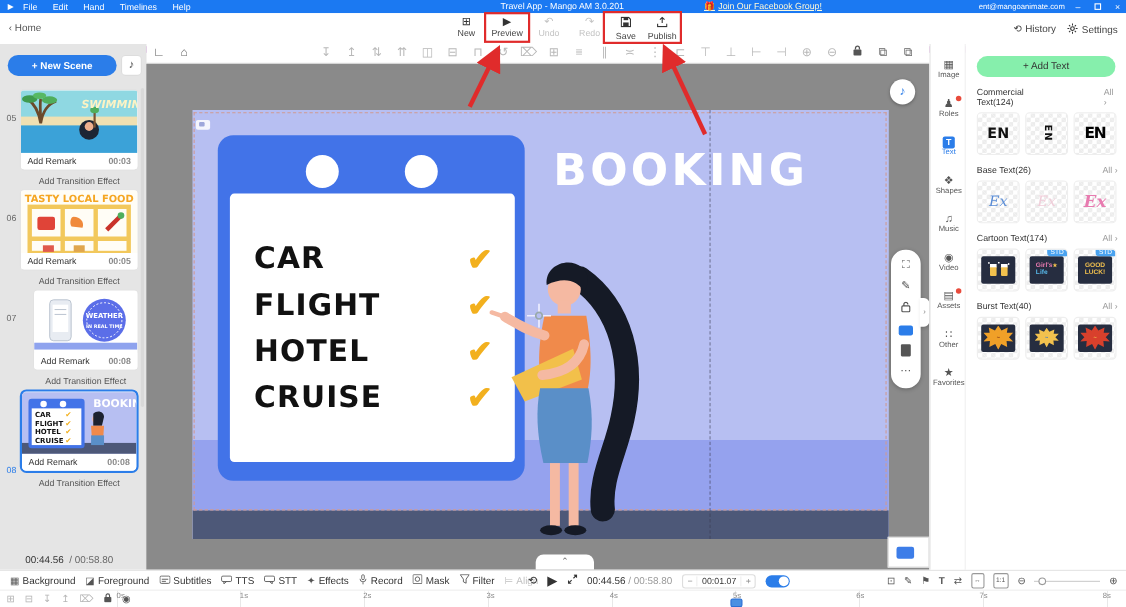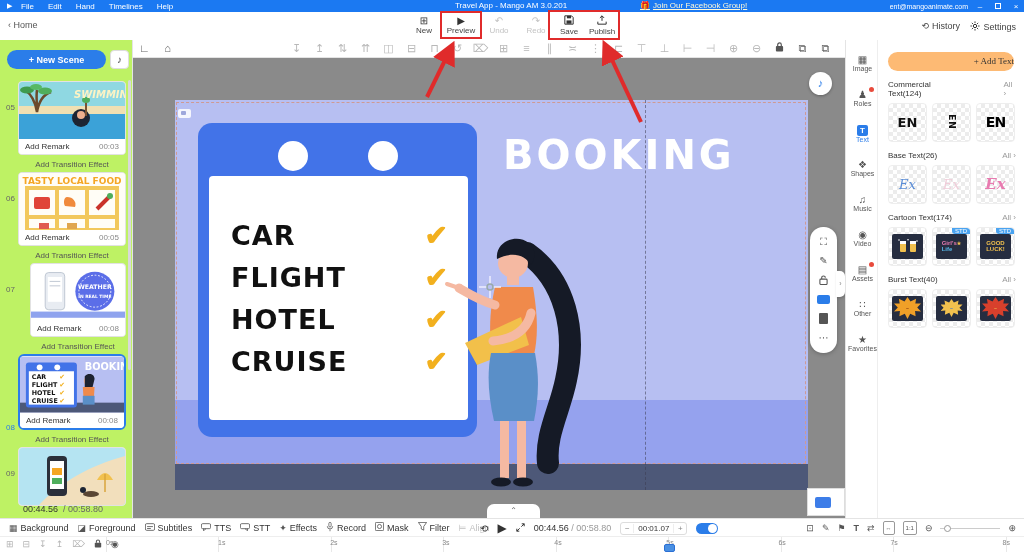--- a/index.html
+++ b/index.html
@@ -30,32 +30,32 @@
   .redbox{position:absolute;border:2px solid #e02b2b;background:transparent;pointer-events:none;}
 
   
   .ctoolbar{position:absolute;left:133px;top:40px;width:712px;height:18px;background:#fff;border-bottom:1px solid #e3e3e3;
     display:flex;align-items:center;font-size:11px;color:#b8b8b8;}
   .ctoolbar .ti{width:23px;text-align:center;cursor:pointer;line-height:17px;}
   .ctoolbar .dark{color:#666;}
   .ctoolbar .spacer{flex:1;}
 
   
-  .sidebar{position:absolute;left:0;top:40px;width:133px;height:478px;background:#bef264;border-right:1px solid #e4e4e4;overflow:hidden;}
+  .sidebar{position:absolute;left:0;top:40px;width:133px;height:478px;background:#e5e5e5;border-right:1px solid #e4e4e4;overflow:hidden;}
   .newscene{position:absolute;left:7px;top:10px;width:99px;height:19px;background:#2b7de9;color:#fff;border:none;
     border-radius:10px;font-size:9px;font-weight:bold;cursor:pointer;font-family:"Liberation Sans",sans-serif;}
   .scenemusic{position:absolute;left:110px;top:10px;width:19px;height:19px;background:#fff;border:1px solid #ddd;border-radius:4px;
     font-size:10px;color:#444;cursor:pointer;line-height:17px;text-align:center;}
   .scene{position:absolute;left:18px;width:108px;}
   .scene .num{position:absolute;left:-12px;top:22px;font-size:8px;color:#666;}
   .scard{border:1px solid #e2e2e2;border-radius:4px;overflow:hidden;background:#fff;cursor:pointer;}
   .scard.sel{border:2px solid #2b7de9;border-radius:6px;}
   .thumb{width:100%;height:57px;display:block;}
   .remarkrow{display:flex;justify-content:space-between;align-items:center;padding:3px 6px;font-size:8px;color:#333;background:#fff;}
-  .remarkrow .dur{color:#888;}
+  .remarkrow .dur{color:#888;font-weight:bold;}
   .transition{text-align:center;font-size:8px;color:#555;padding:5px 0 0 0;cursor:pointer;}
   .sb-time{position:absolute;left:0;top:464px;width:126px;text-align:center;font-size:9px;color:#333;}
   .sb-scroll{position:absolute;right:1px;top:40px;width:3px;height:290px;background:#d9d9d9;border-radius:2px;}
 
   
   .workspace{position:absolute;left:133px;top:58px;width:712px;height:460px;background:#8a8a8a;overflow:hidden;}
   .canvas{position:absolute;left:42px;top:42px;width:633px;height:390px;background:#b7bff2;overflow:hidden;}
   .cv-strip{position:absolute;left:0;top:300px;width:633px;height:64px;background:#95a2ee;}
   .cv-floor{position:absolute;left:0;top:364px;width:633px;height:26px;background:#4d5878;}
   .cv-select{position:absolute;left:1px;top:2px;width:630px;height:362px;border:1px dashed #cf9a93;pointer-events:none;}
@@ -89,22 +89,22 @@
 
   
   .tabstrip{position:absolute;left:845px;top:40px;width:33px;height:478px;background:#fff;border-left:1px solid #e4e4e4;border-right:1px solid #eee;}
   .rtab{position:absolute;left:0;width:33px;text-align:center;cursor:pointer;color:#555;}
   .rtab .tic{font-size:10px;line-height:11px;display:block;color:#555;}
   .rtab .tlabel{font-size:7px;display:block;}
   .rtab.active,.rtab.active .tic{color:#2b7de9;}
   .ticT{display:inline-block;width:11px;height:11px;background:#2b7de9;color:#fff;border-radius:2px;font-size:8px;font-weight:bold;line-height:11px;}
   .badge{position:absolute;right:5px;top:-2px;width:5px;height:5px;background:#e84b3c;border-radius:50%;}
   .rpanel{position:absolute;left:878px;top:40px;width:146px;height:478px;background:#fff;overflow:hidden;padding:10px 8px 0 10px;}
-  .addtext{width:126px;height:19px;background:#fdba74;border:none;border-radius:10px;font-size:9px;color:#333;cursor:pointer;
-    font-family:Liberation Serif, serif;text-align:right;}
+  .addtext{width:126px;height:19px;background:#86efac;border:none;border-radius:10px;font-size:9px;color:#333;cursor:pointer;
+    font-family:Liberation Sans, sans-serif;}
   .sechead{display:flex;justify-content:space-between;align-items:baseline;margin:9px 0 5px 0;}
   .sechead .st{font-size:8px;color:#333;}
   .sechead .all{font-size:8px;color:#9a9a9a;cursor:pointer;margin-left:44px;}
   .trow{display:flex;gap:5px;}
   .titem{width:39px;height:39px;border-radius:4px;position:relative;cursor:pointer;overflow:hidden;
     display:flex;align-items:center;justify-content:center;}
   .checker{background-color:#fff;
     background-image:linear-gradient(45deg,#ececec 25%,transparent 25%,transparent 75%,#ececec 75%),
                      linear-gradient(45deg,#ececec 25%,transparent 25%,transparent 75%,#ececec 75%);
     background-size:8px 8px;background-position:0 0,4px 4px;border:1px solid #eee;}
@@ -369,37 +369,20 @@
             <rect x="64" y="40" width="12" height="9" fill="#5a8fc8"></rect>
         </svg>
         <div class="remarkrow">
           <span>Add Remark</span>
           <span class="dur">00:08</span>
         </div>
       </div>
       <div class="transition">Add Transition Effect</div>
     </div>
 
-    <div class="scene" style="top:407px;">
-      <span class="num">09</span>
-      <div class="scard">
-        <svg class="thumb" viewBox="0 0 106 57">
-          <rect width="106" height="57" fill="#b5e4f2"></rect>
-          <path d="M106 8 L106 57 L20 57 C40 35 70 18 106 8 Z" fill="#f2dfbc"></path>
-          <rect x="28" y="8" width="20" height="40" rx="4" fill="#2b2f3a"></rect>
-          <rect x="31" y="13" width="14" height="28" fill="#fff"></rect>
-          <rect x="33" y="20" width="10" height="7" fill="#f5a623"></rect>
-            <rect x="33" y="30" width="10" height="6" fill="#4fae5c"></rect>
-          <path d="M78 32 q8 -14 16 0 z" fill="#f2c14e"></path>
-            <line x1="86" y1="26" x2="86" y2="44" stroke="#d8a43c" stroke-width="1.5"></line>
-          <ellipse cx="72" cy="46" rx="8" ry="3" fill="#5a4634"></ellipse>
-          <circle cx="64" cy="42" r="3" fill="#1d2533"></circle>
-        </svg>
-      </div>
-    </div>
     <div class="sb-time">
       <span>00:44.56</span>&nbsp;&nbsp;<span style="color:#666;">/ 00:58.80</span>
     </div>
     <div class="sb-scroll"></div>
   </div>
 
   <div class="workspace">
     <div class="canvas">
       <div class="cv-strip"></div>
       <div class="cv-floor"></div>

